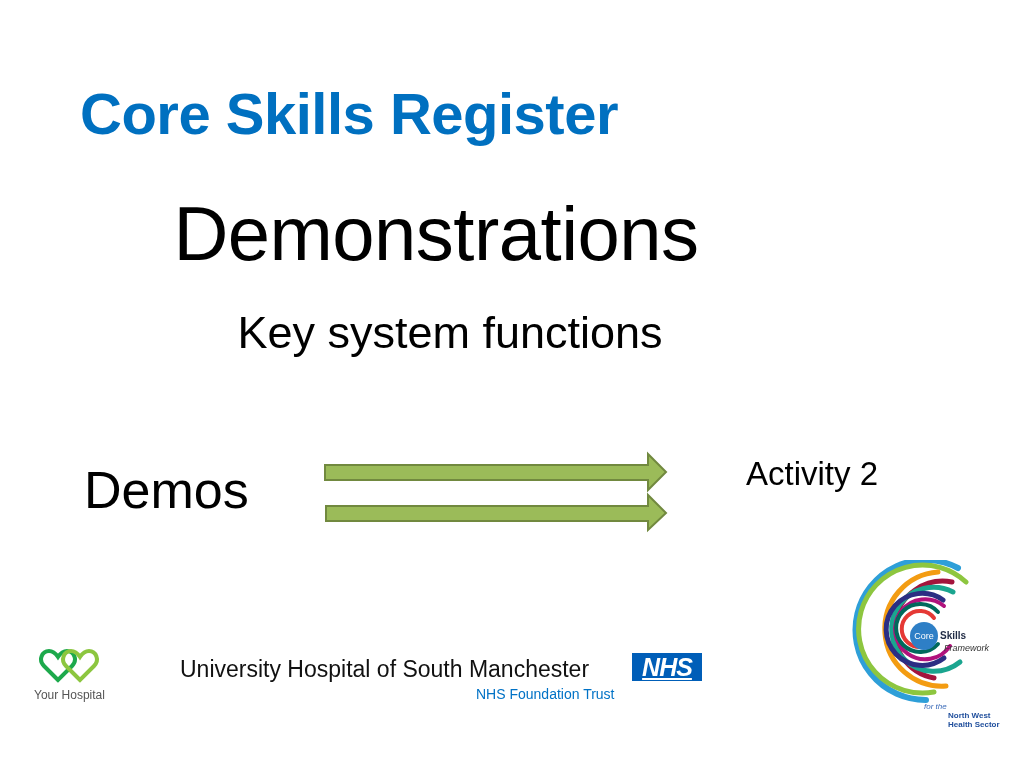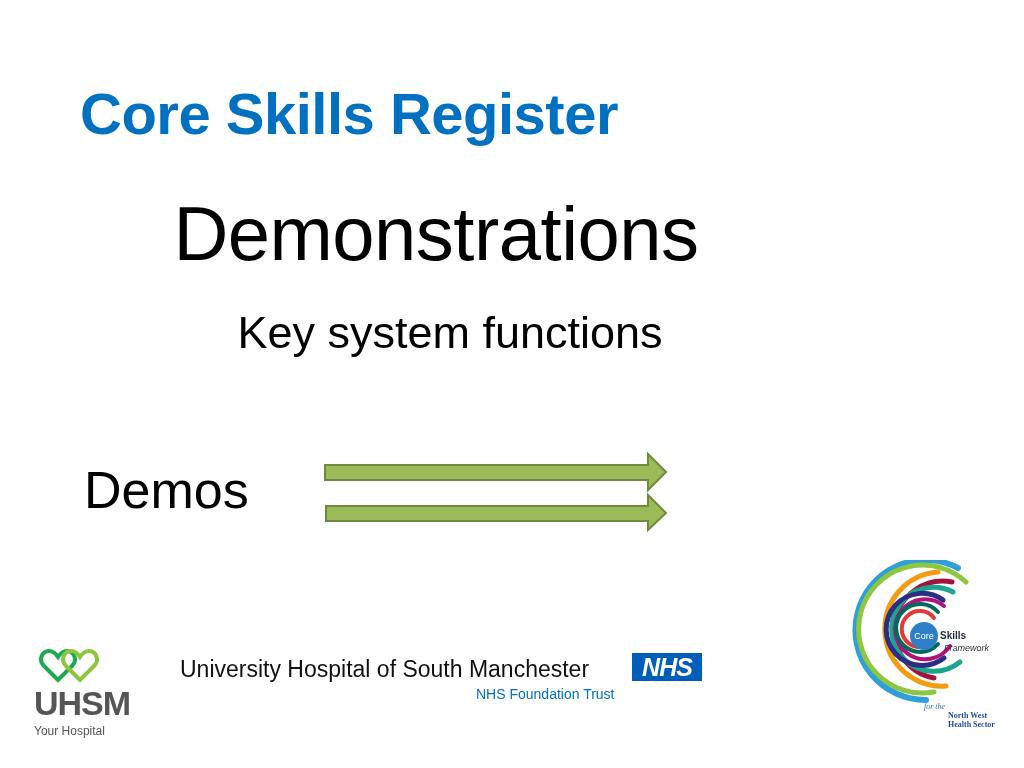--- a/index.html
+++ b/index.html
@@ -36,52 +36,52 @@
     .uhsm-tag { font-size: 12px; font-weight: normal; color: #555555; line-height: 18px; text-align: left; margin-top: 2px; }
     .trust-name {
       left: 180px; top: 654px; font-size: 23px; color: #111; white-space: nowrap; line-height: 30px;
     }
     .trust-sub {
       left: 476px; top: 685px; font-size: 14px; color: #0072C6; white-space: nowrap; line-height: 18px;
     }
     .nhs-box {
       left: 632px; top: 653px; width: 70px; height: 28px; background: #005EB8;
       color: #fff; font-weight: bold; font-style: italic; font-size: 25px; line-height: 28px;
-      text-align: center; letter-spacing: -1px;
+      text-align: center; letter-spacing: -1px; text-decoration: underline;
     }
     .csf { left: 848px; top: 560px; }
-    .csf-sub { left: 924px; top: 702px; font-size: 8px; line-height: 9px; color: #1F4E9C; font-family: Liberation Serif, serif; }
+    .csf-sub { left: 924px; top: 702px; font-size: 8px; line-height: 9px; color: #1F4E9C; }
     .csf-sub .for { font-style: italic; color: #3a6ab8; }
     .csf-sub .bold { font-weight: bold; padding-left: 24px; }
   </style>
 </head>
 <body>
 
 <div class="abs title">Core Skills Register</div>
 
 <div class="abs heading">Demonstrations</div>
 
 <div class="abs subheading">Key system functions</div>
 
 <div class="abs demos">Demos</div>
 
 <svg class="abs arrows" width="360" height="90" viewBox="0 0 360 90">
   <polygon points="5,15 328,15 328,4 346,22 328,40 328,30 5,30" fill="#9BBB59" stroke="#71893F" stroke-width="2"></polygon>
   <polygon points="6,56 328,56 328,45 346,63 328,80 328,71 6,71" fill="#9BBB59" stroke="#71893F" stroke-width="2"></polygon>
 </svg>
 
 <div class="abs activities">
+  <div>Activity 2</div>
 </div>
 
 <div class="abs uhsm">
   <svg width="64" height="36" viewBox="0 0 64 36" style="display:block;margin-left:4px;">
     <path d="M20,32 L6,18 C0,12 4,3 11,3 C15,3 18,6 20,9 C22,6 25,3 29,3 C36,3 40,12 34,18 Z" fill="none" stroke="#1DA94C" stroke-width="4"></path>
     <path d="M42,32 L28,18 C22,12 26,3 33,3 C37,3 40,6 42,9 C44,6 47,3 51,3 C58,3 62,12 56,18 Z" fill="none" stroke="#8CC63F" stroke-width="4"></path>
   </svg>
-  <div class="uhsm-name">UHSM</div>
   <div class="uhsm-tag">Your Hospital</div>
 </div>
 
 <div class="abs trust-name">University Hospital of South Manchester</div>
 <div class="abs trust-sub">NHS Foundation Trust</div>
 <div class="abs nhs-box">NHS</div>
 
 <svg class="abs csf" width="170" height="145" viewBox="0 0 170 145">
   <g fill="none" stroke-linecap="round">
     <path d="M110,8 A70,70 0 1 0 78,140" stroke="#2E9FD8" stroke-width="6"></path>

